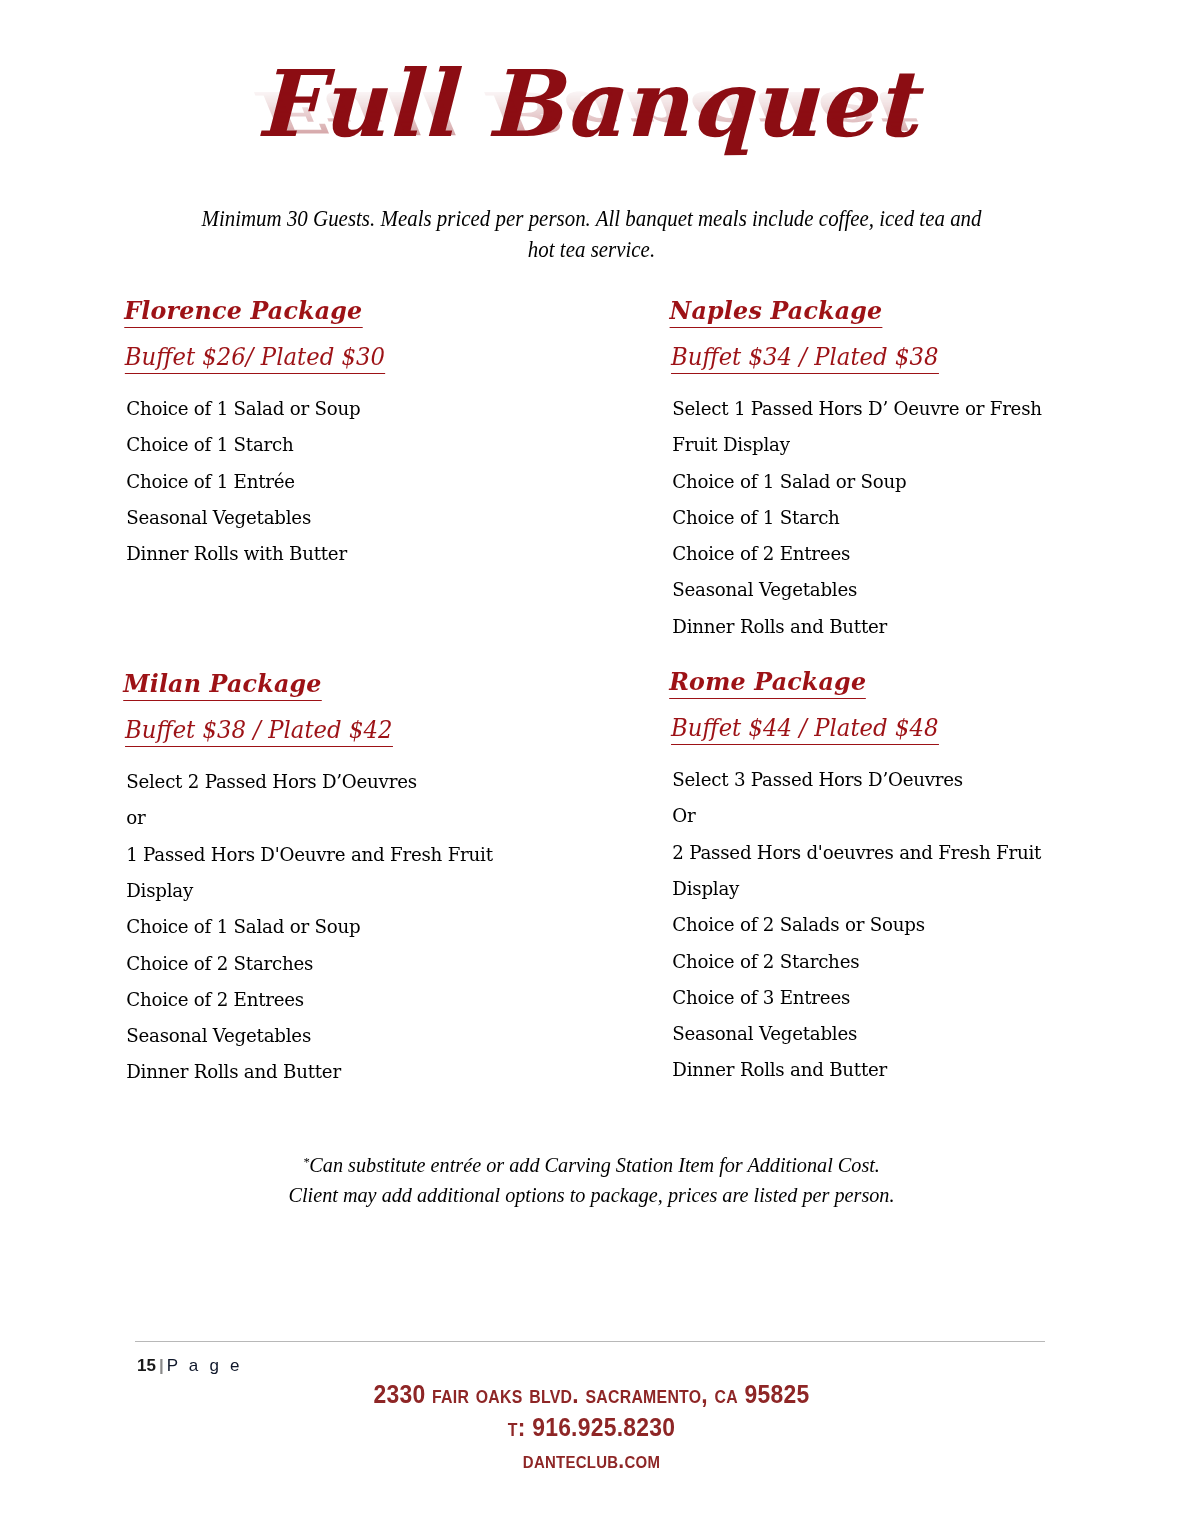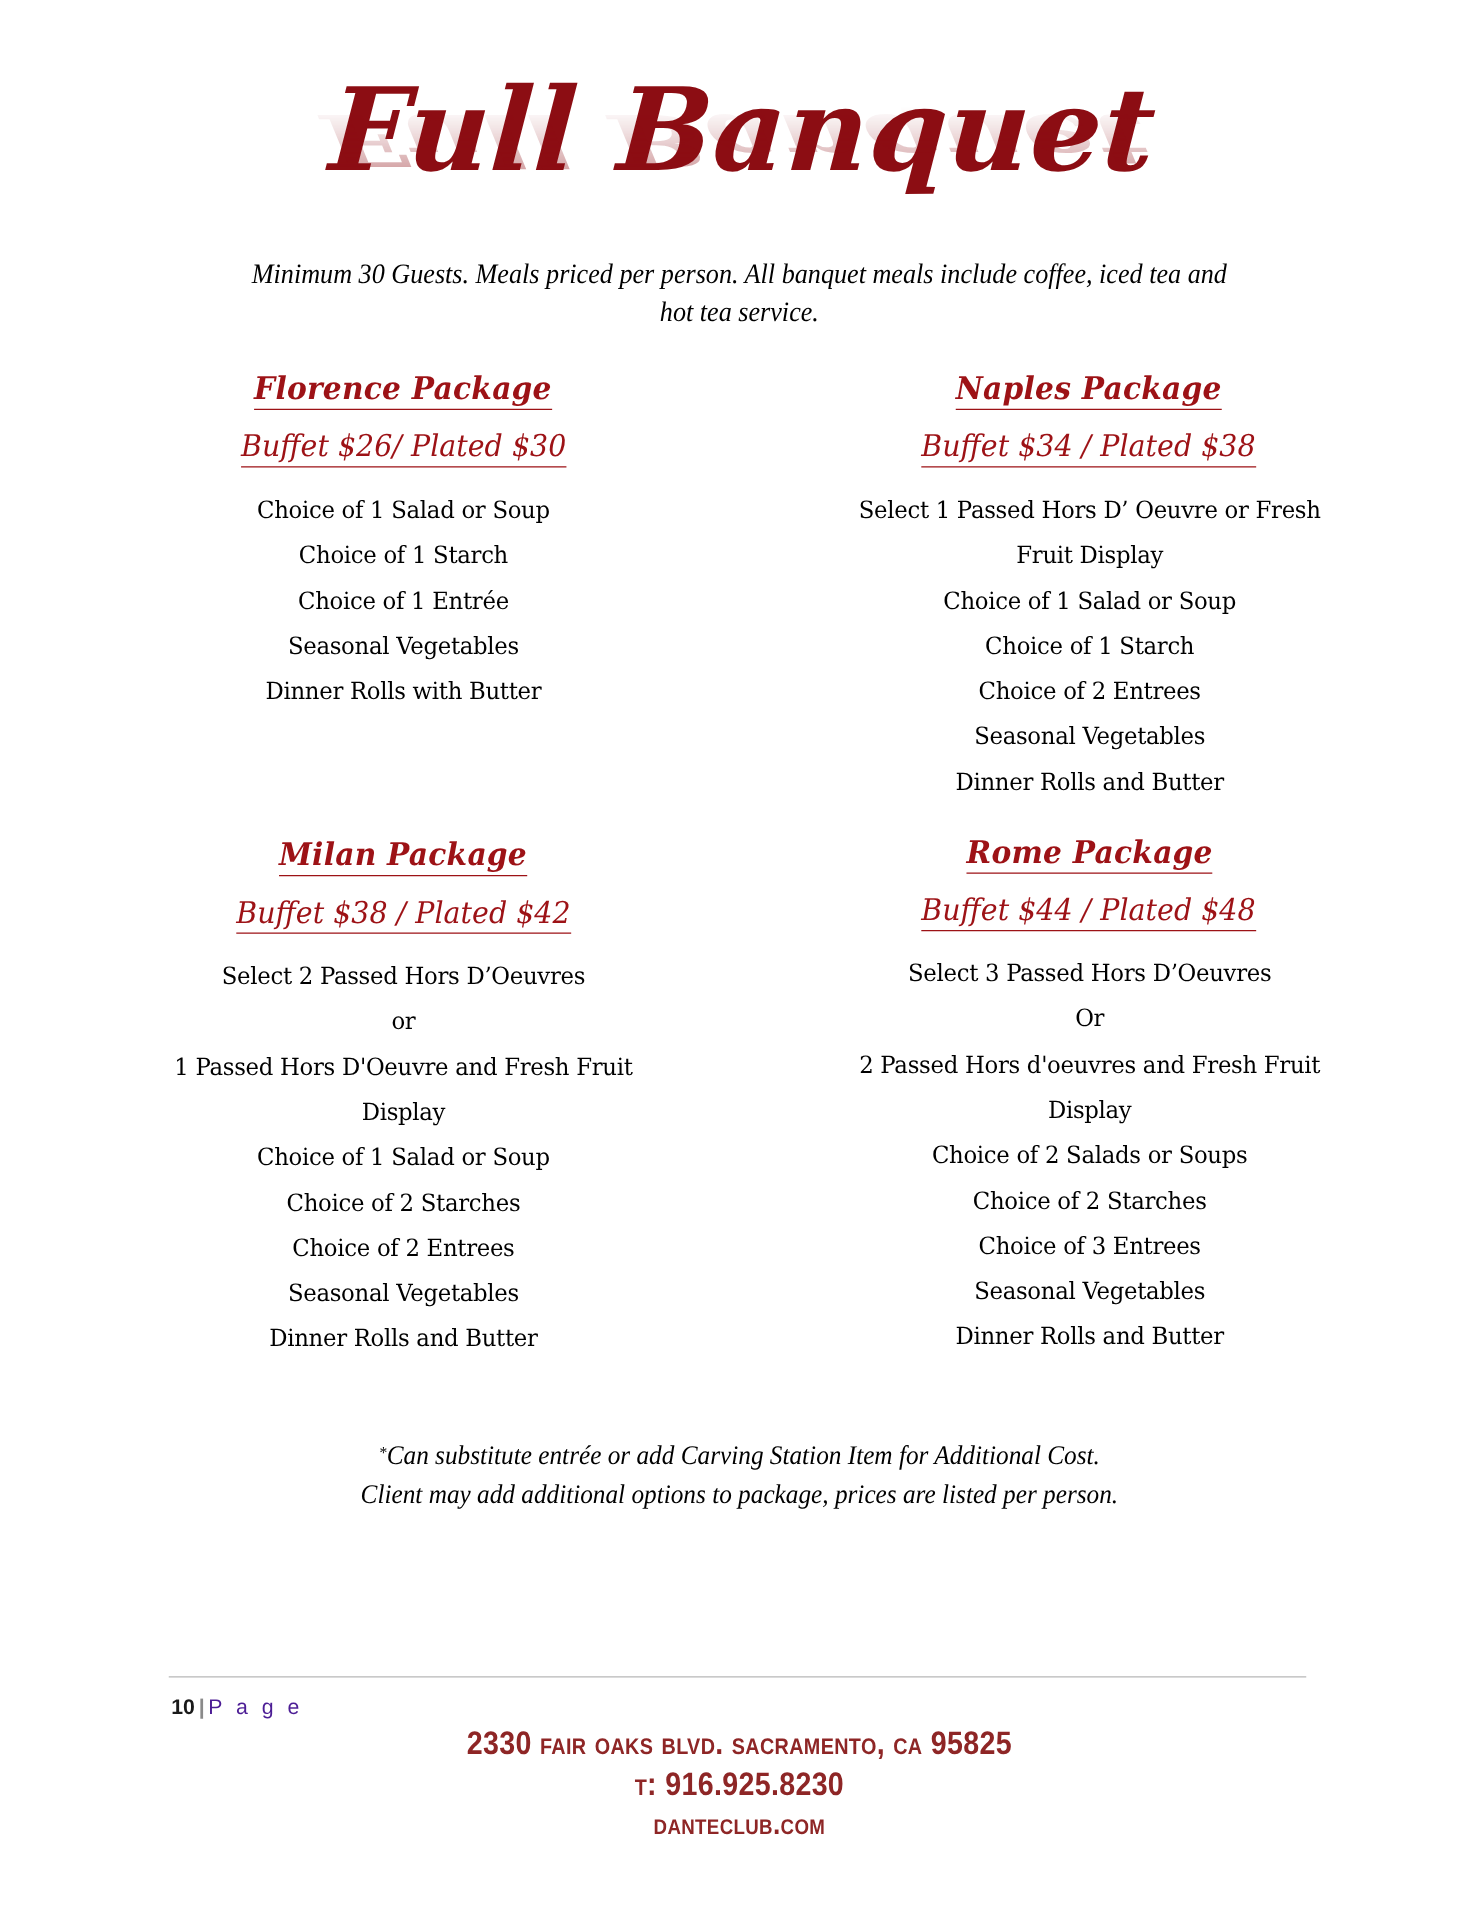--- a/index.html
+++ b/index.html
@@ -86,21 +86,20 @@
   .row {
     display: flex;
     width: 1183px;
   }
   .row.second {
     margin-top: 23px;
   }
   .col {
     width: 50%;
     box-sizing: border-box;
-    text-align: center;
   }
   .col.left  { padding: 0 64px 0 118px; }
   .col.right { padding: 0 104px 0 72px; }
 
   .pkg-name {
     font-family: "DejaVu Serif", "Liberation Serif", serif;
     font-style: italic;
     font-weight: 700;
     font-size: 25px;
     line-height: 30px;
@@ -180,21 +179,21 @@
   .page-number .num {
     font-weight: 700;
     color: #1a1a1a;
   }
   .page-number .bar {
     font-weight: 700;
     color: #8a8a8a;
     padding: 0 3px;
   }
   .page-number .word {
-    color: #4c1d95;
+    color: #0f172a;
     letter-spacing: 3.2px;
   }
 
   .footer-address {
     position: absolute;
     top: 1378px;
     left: 0;
     width: 1183px;
     text-align: center;
     font-weight: bold;
@@ -291,21 +290,21 @@
   </div>
 
   <div class="footnote">
     <div><sup>*</sup><span>Can substitute entrée or add Carving Station Item for Additional Cost.</span></div>
     <div>Client may add additional options to package, prices are listed per person.</div>
   </div>
 
   <div class="footer-rule"></div>
 
   <div class="page-number">
-    <span class="num">10</span><span class="bar">|</span><span class="word">P a g e</span>
+    <span class="num">15</span><span class="bar">|</span><span class="word">P a g e</span>
   </div>
 
   <div class="footer-address">
     <div class="addr-line l1">2330 Fair Oaks Blvd. Sacramento, CA 95825</div>
     <div class="addr-line l2">T: 916.925.8230</div>
     <div class="addr-line l3">Danteclub.com</div>
   </div>
 
 </div>
 

